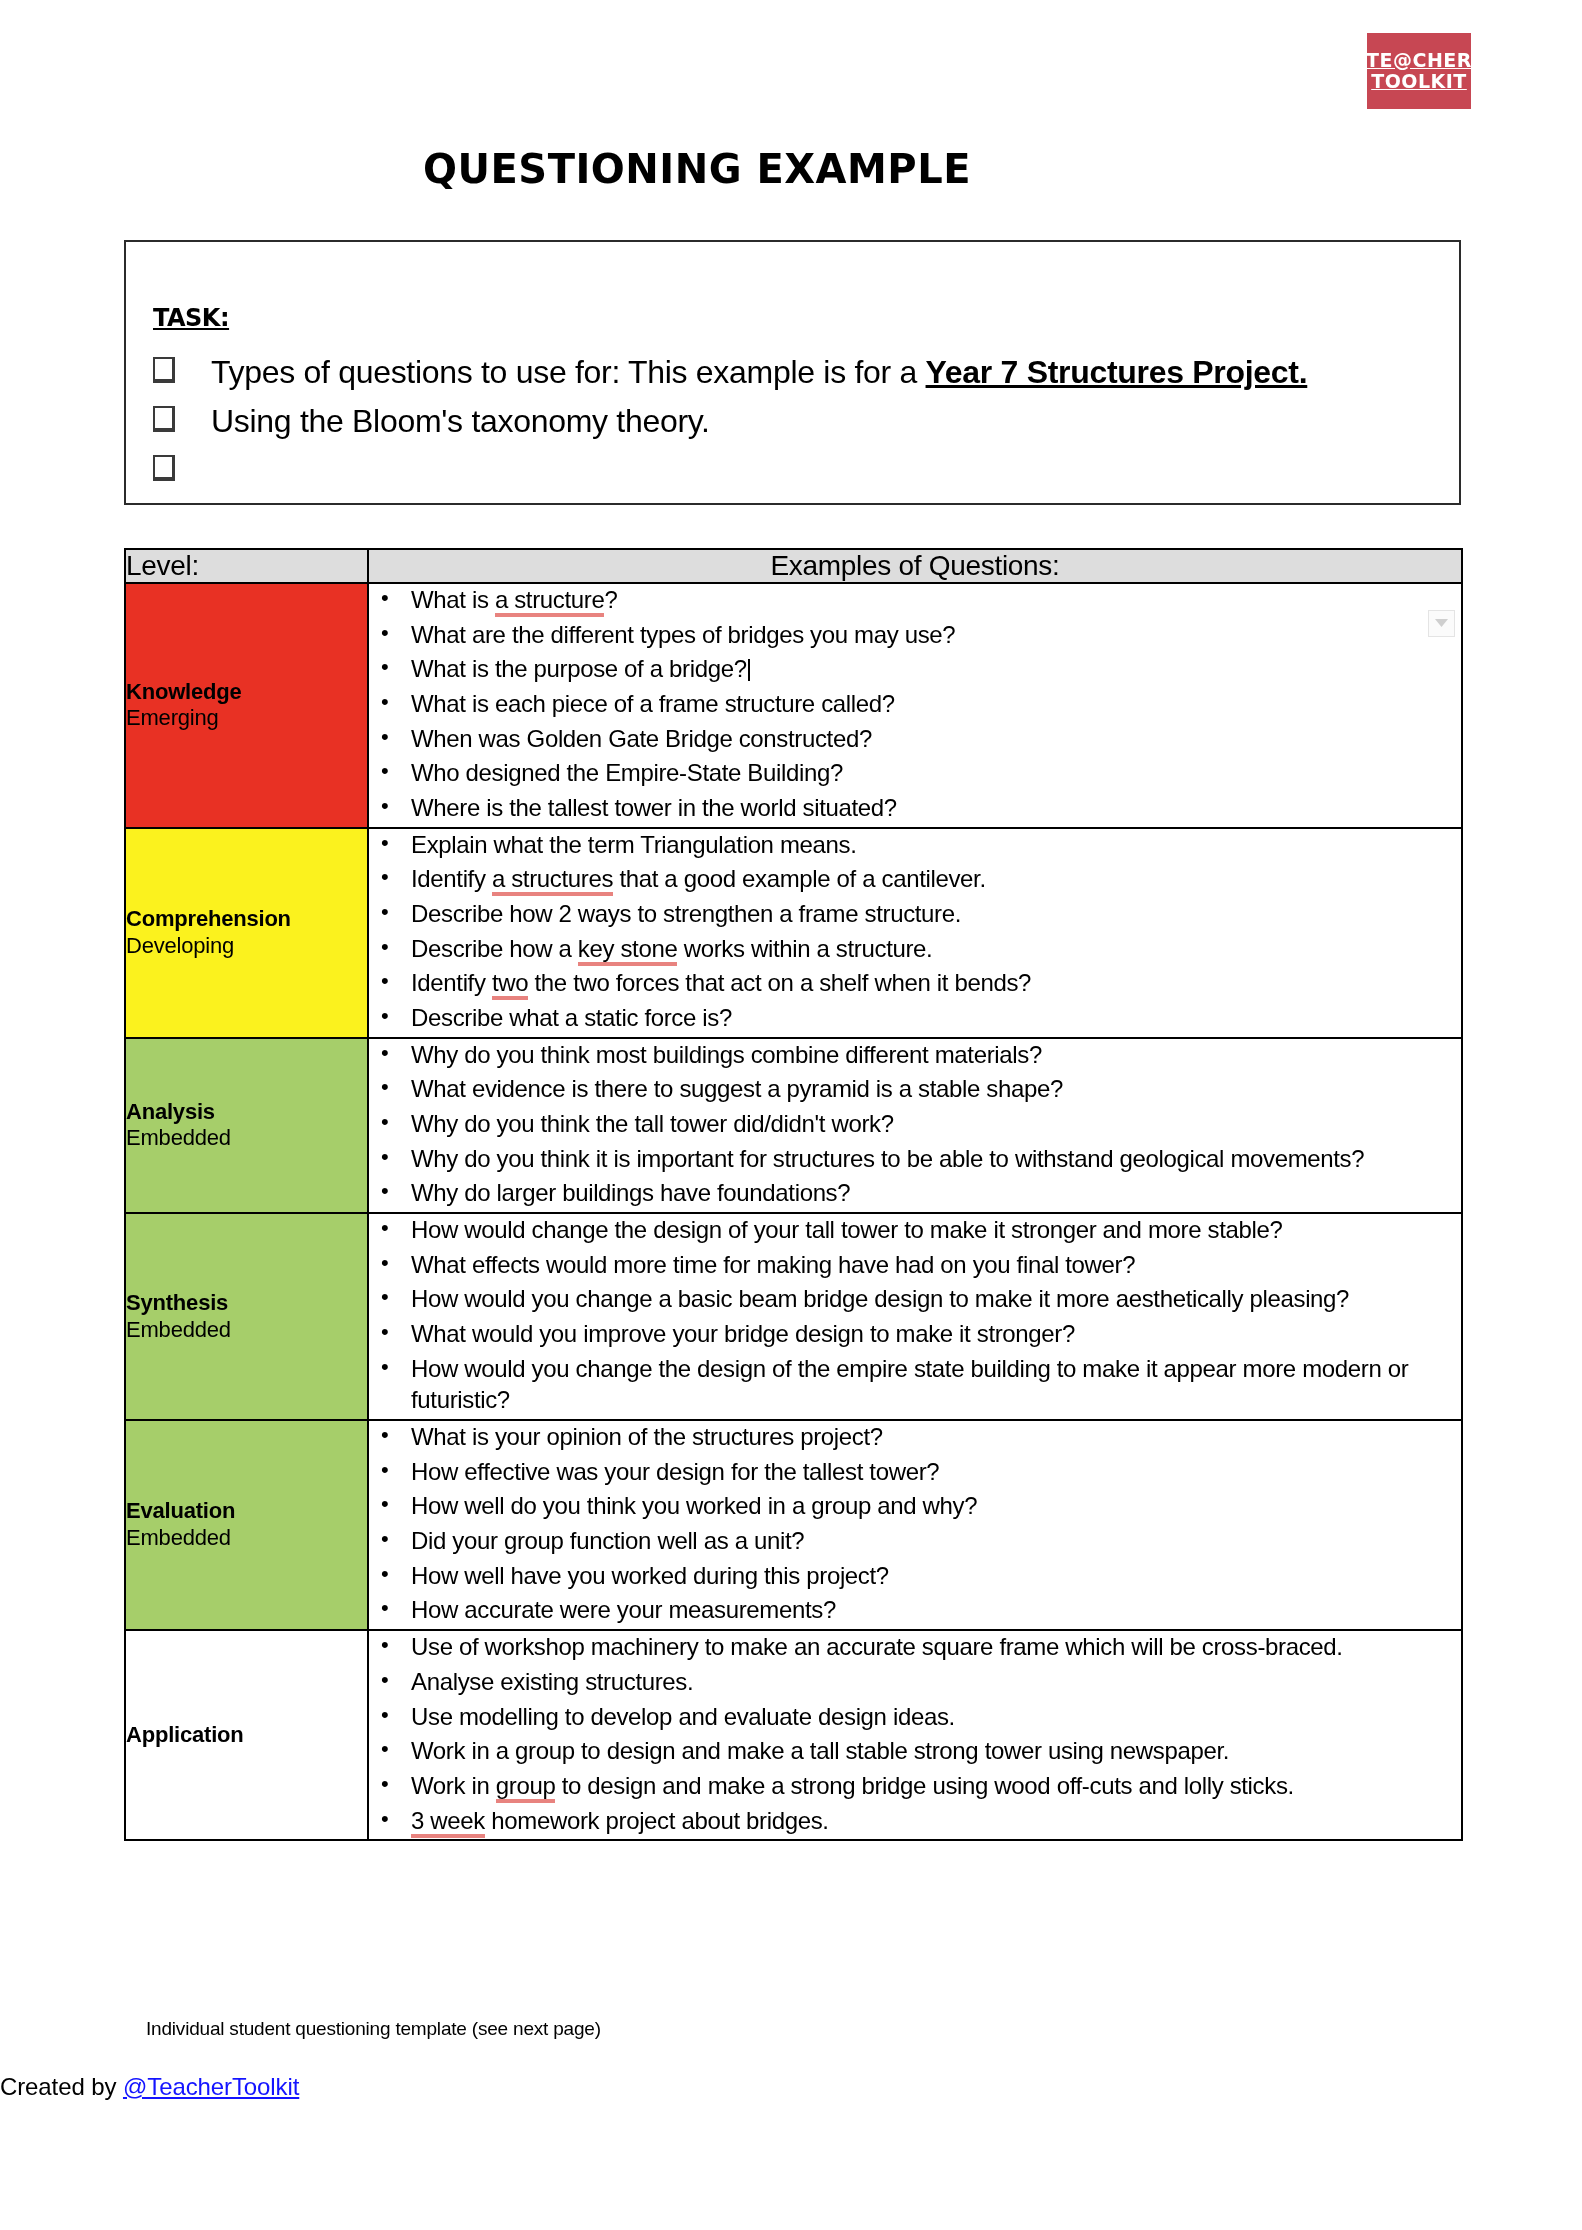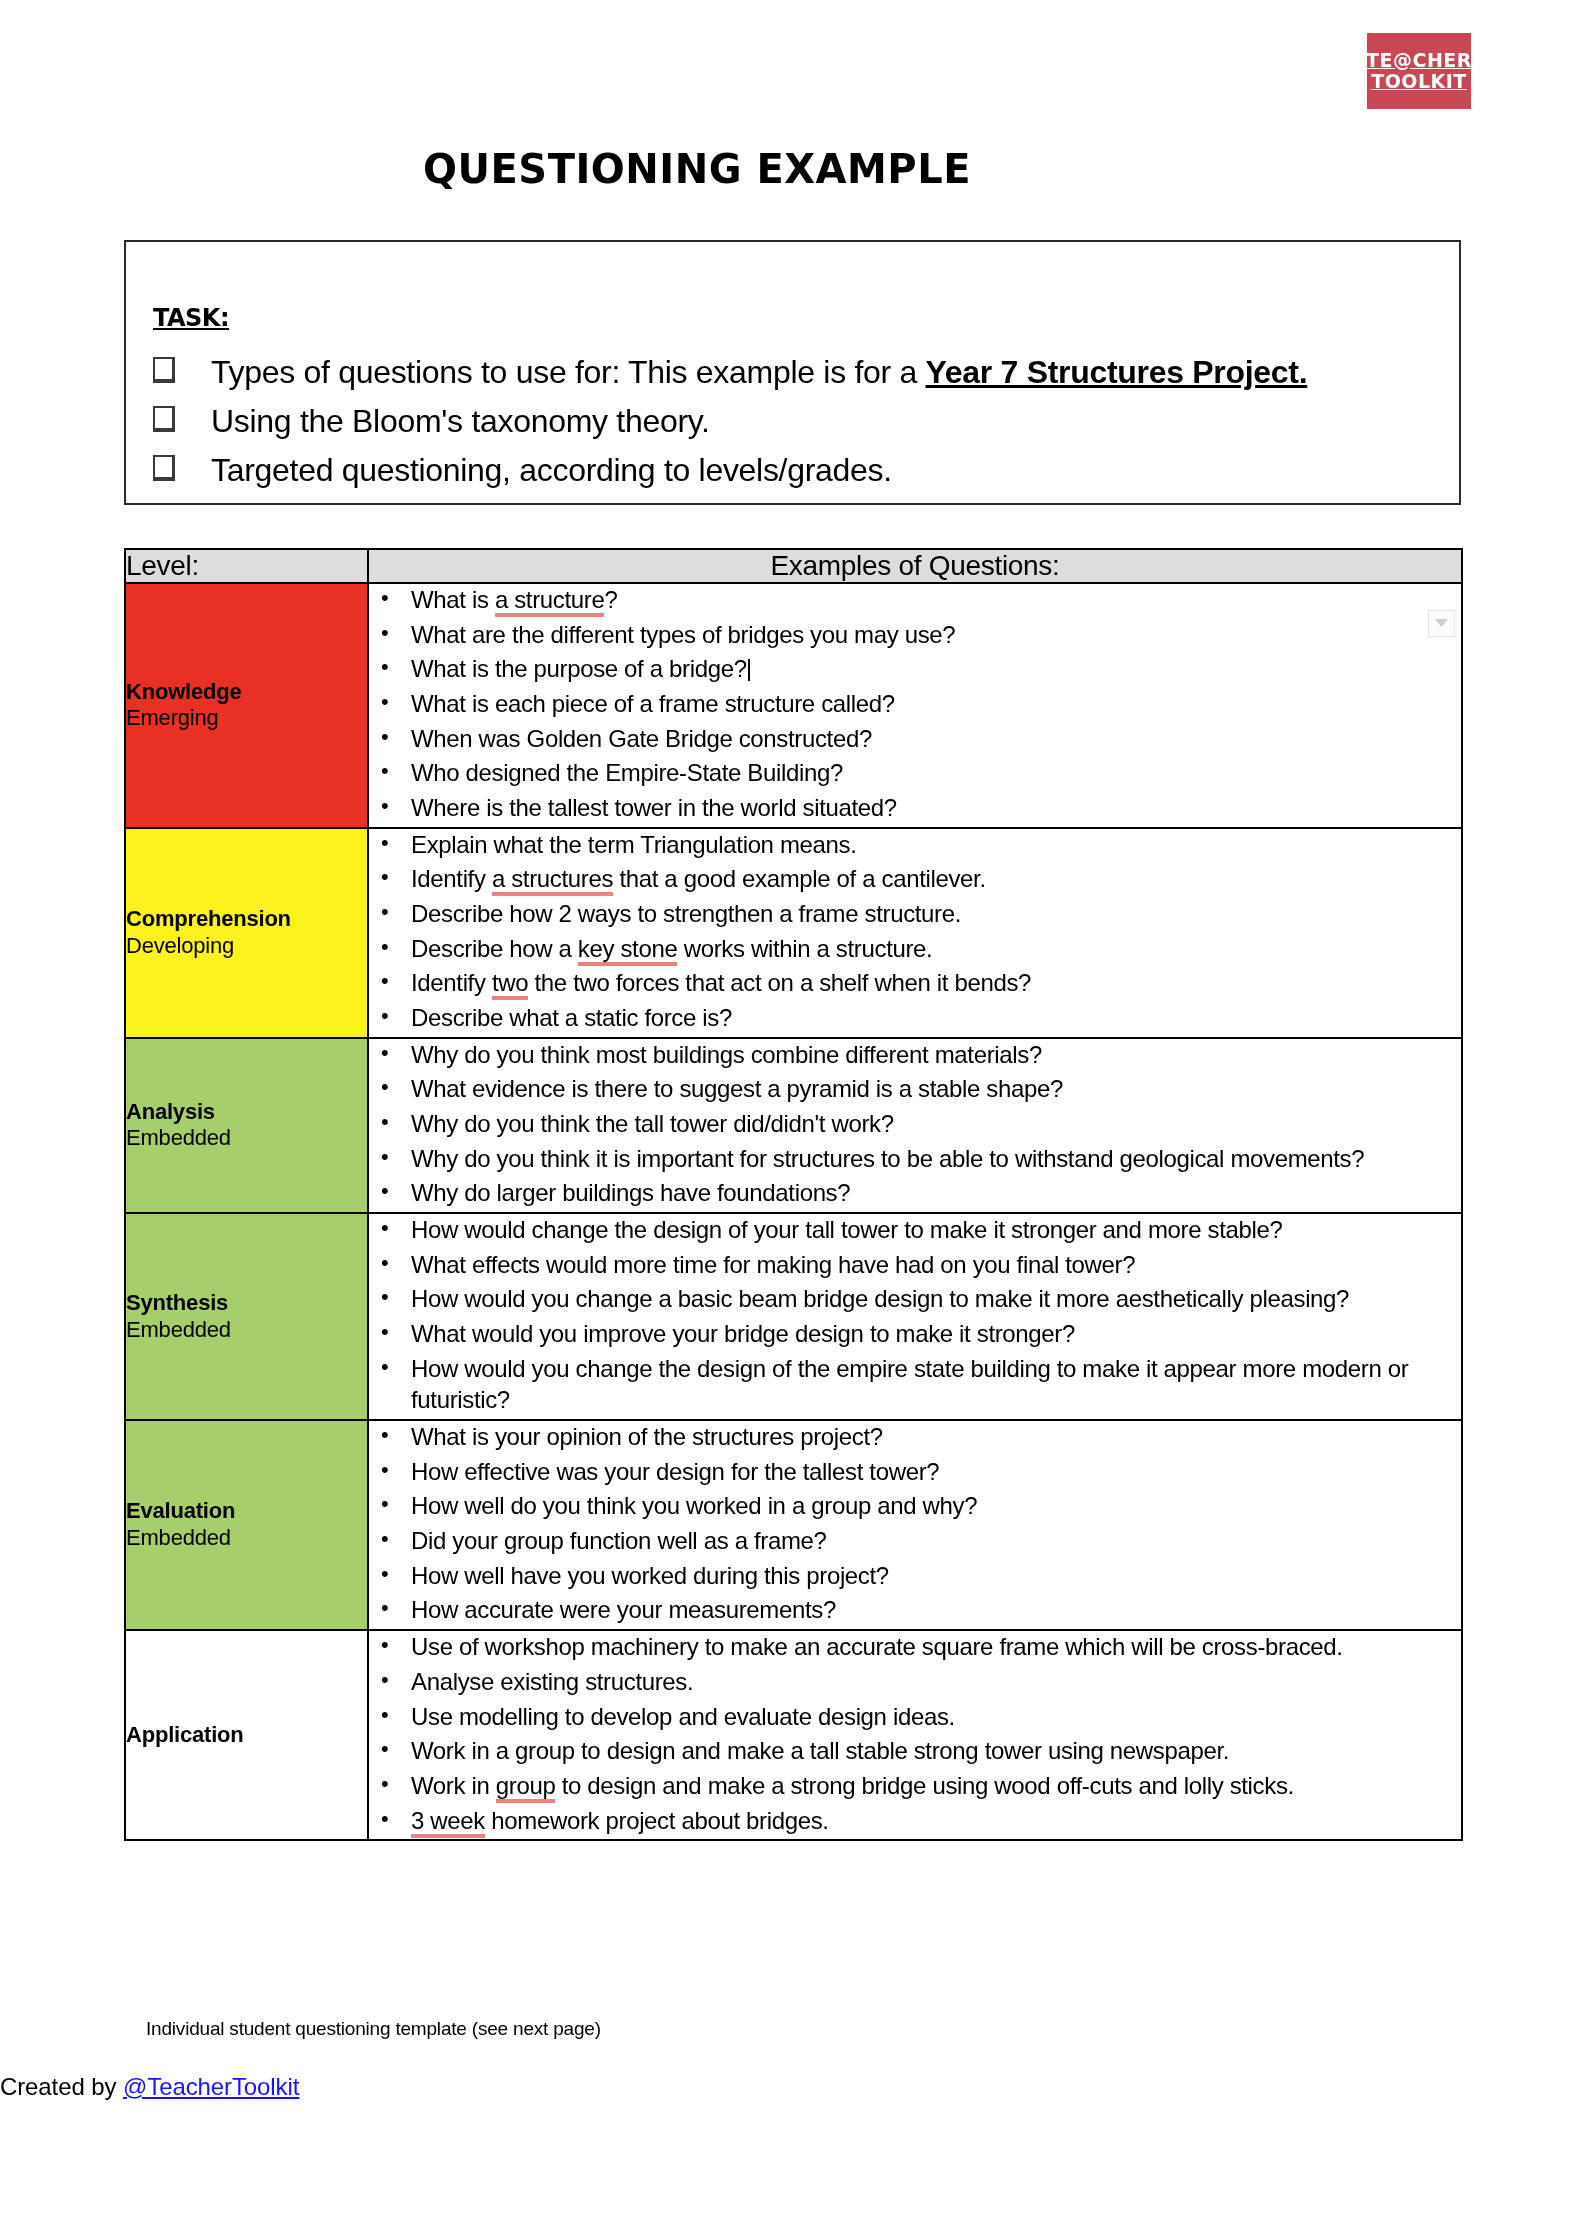--- a/index.html
+++ b/index.html
@@ -252,21 +252,20 @@
       <span class="task-text"><span>Types of questions to use for: This example is for a </span><span class="task-strong">Year 7 Structures Project.</span></span>
     </div>
 
     <div class="task-item">
       <span class="cb"></span>
       <span class="task-text">Using the Bloom's taxonomy theory.</span>
     </div>
 
     <div class="task-item">
       <span class="cb"></span>
-      <span class="task-text">Targeted questioning, according to levels/grades.</span>
     </div>
 
   </div>
 </div>
 
 <table class="qtable">
   <colgroup>
       <col class="col-level">
       <col class="col-quest">
     </colgroup>
@@ -348,21 +347,21 @@
     <tr>
       <td class="levelcell bg-green">
         <div class="level-name">Evaluation</div>
         <div class="level-sub">Embedded</div>
       </td>
       <td class="qcell">
         <ul class="qlist">
           <li>What is your opinion of the structures project?</li>
           <li>How effective was your design for the tallest tower?</li>
           <li>How well do you think you worked in a group and why?</li>
-          <li>Did your group function well as a frame?</li>
+          <li>Did your group function well as a unit?</li>
           <li>How well have you worked during this project?</li>
           <li>How accurate were your measurements?</li>
         </ul>
       </td>
     </tr>
 
     <tr>
       <td class="levelcell bg-white">
         <div class="level-name">Application</div>
         <div class="level-sub"></div>

